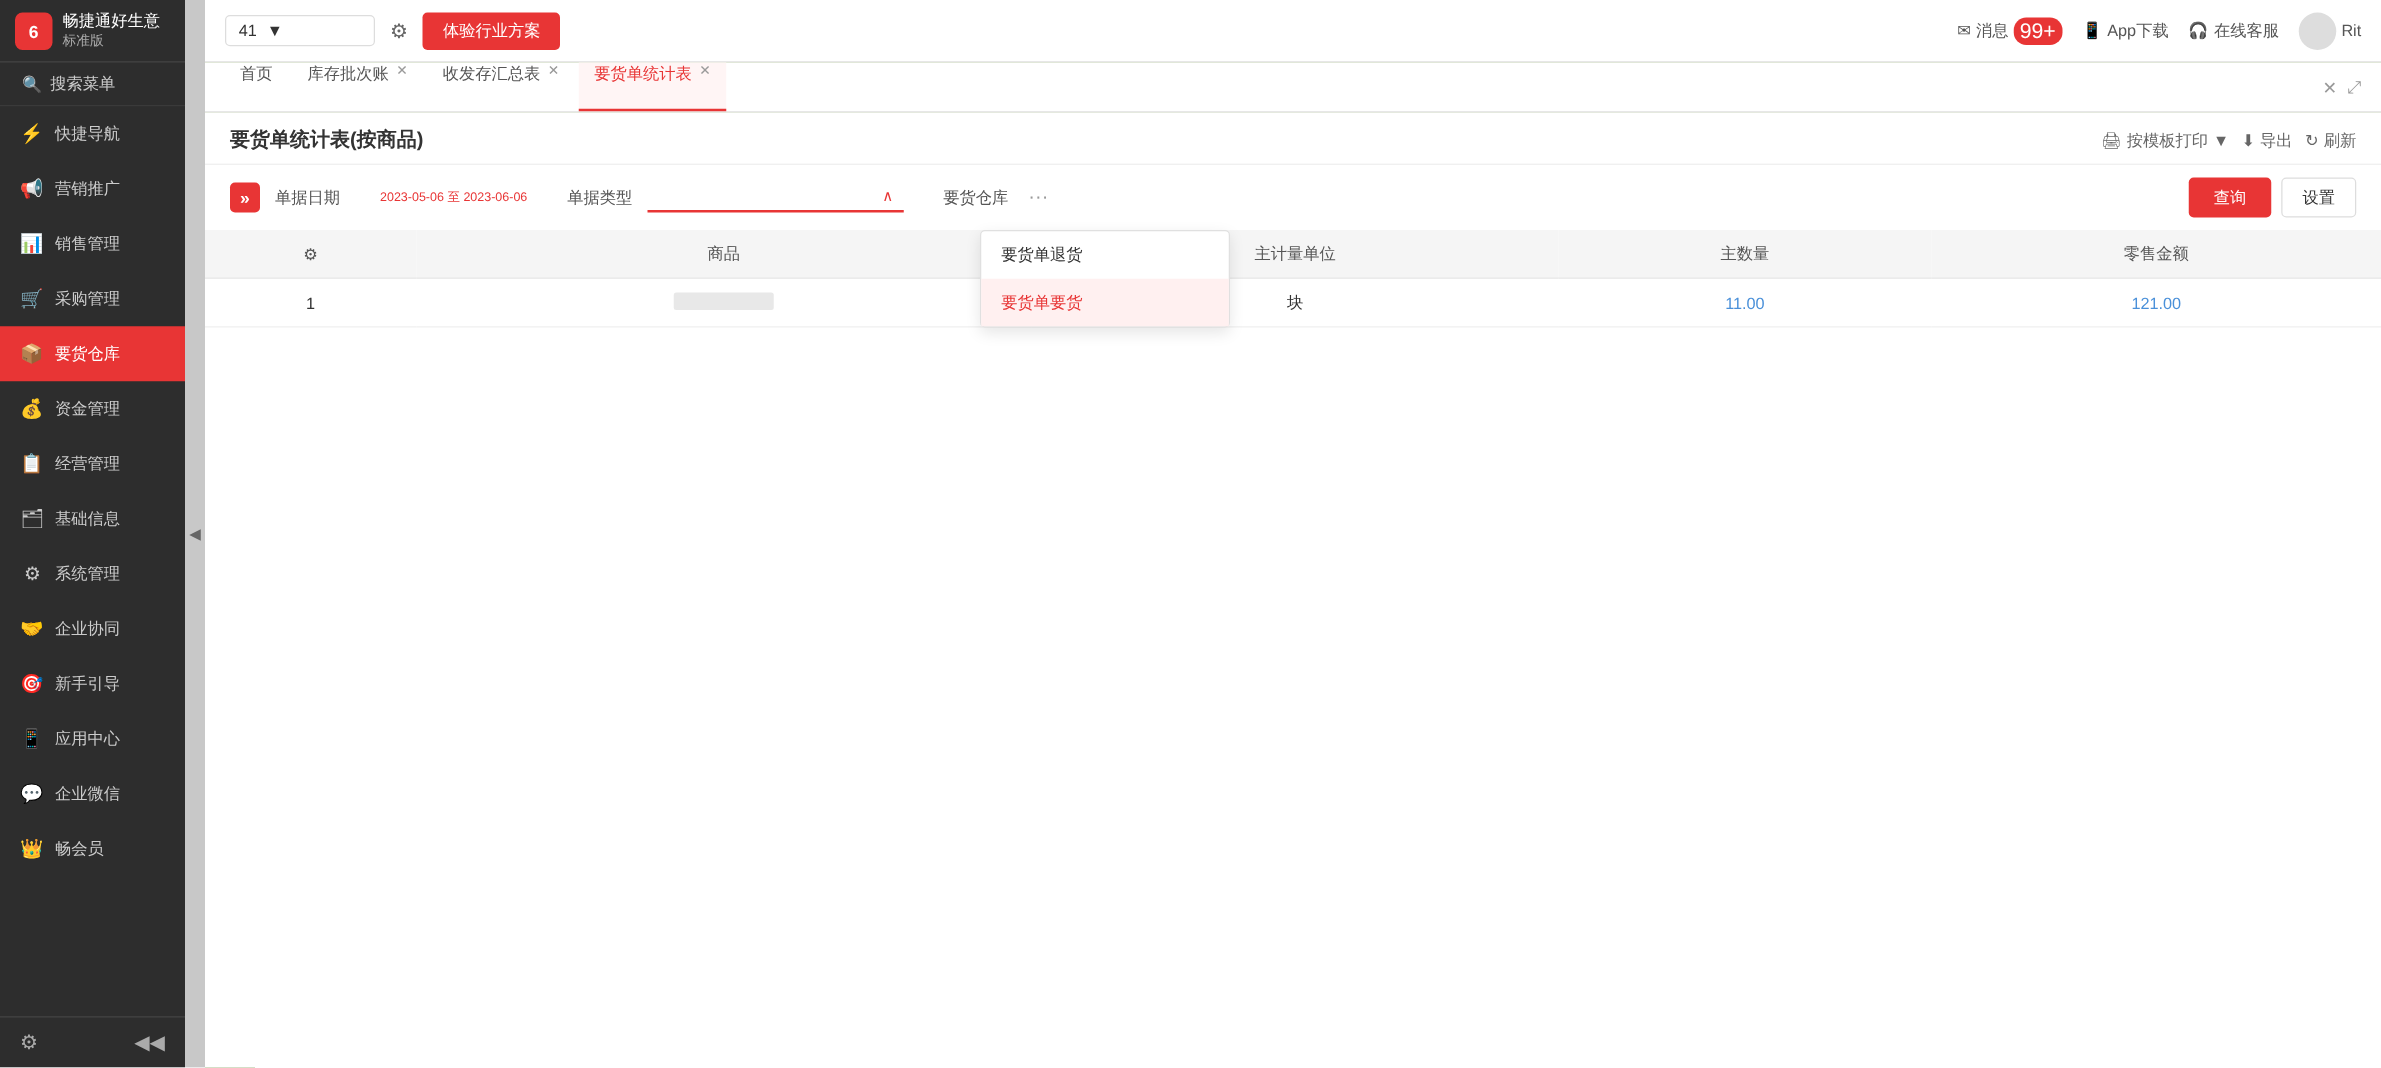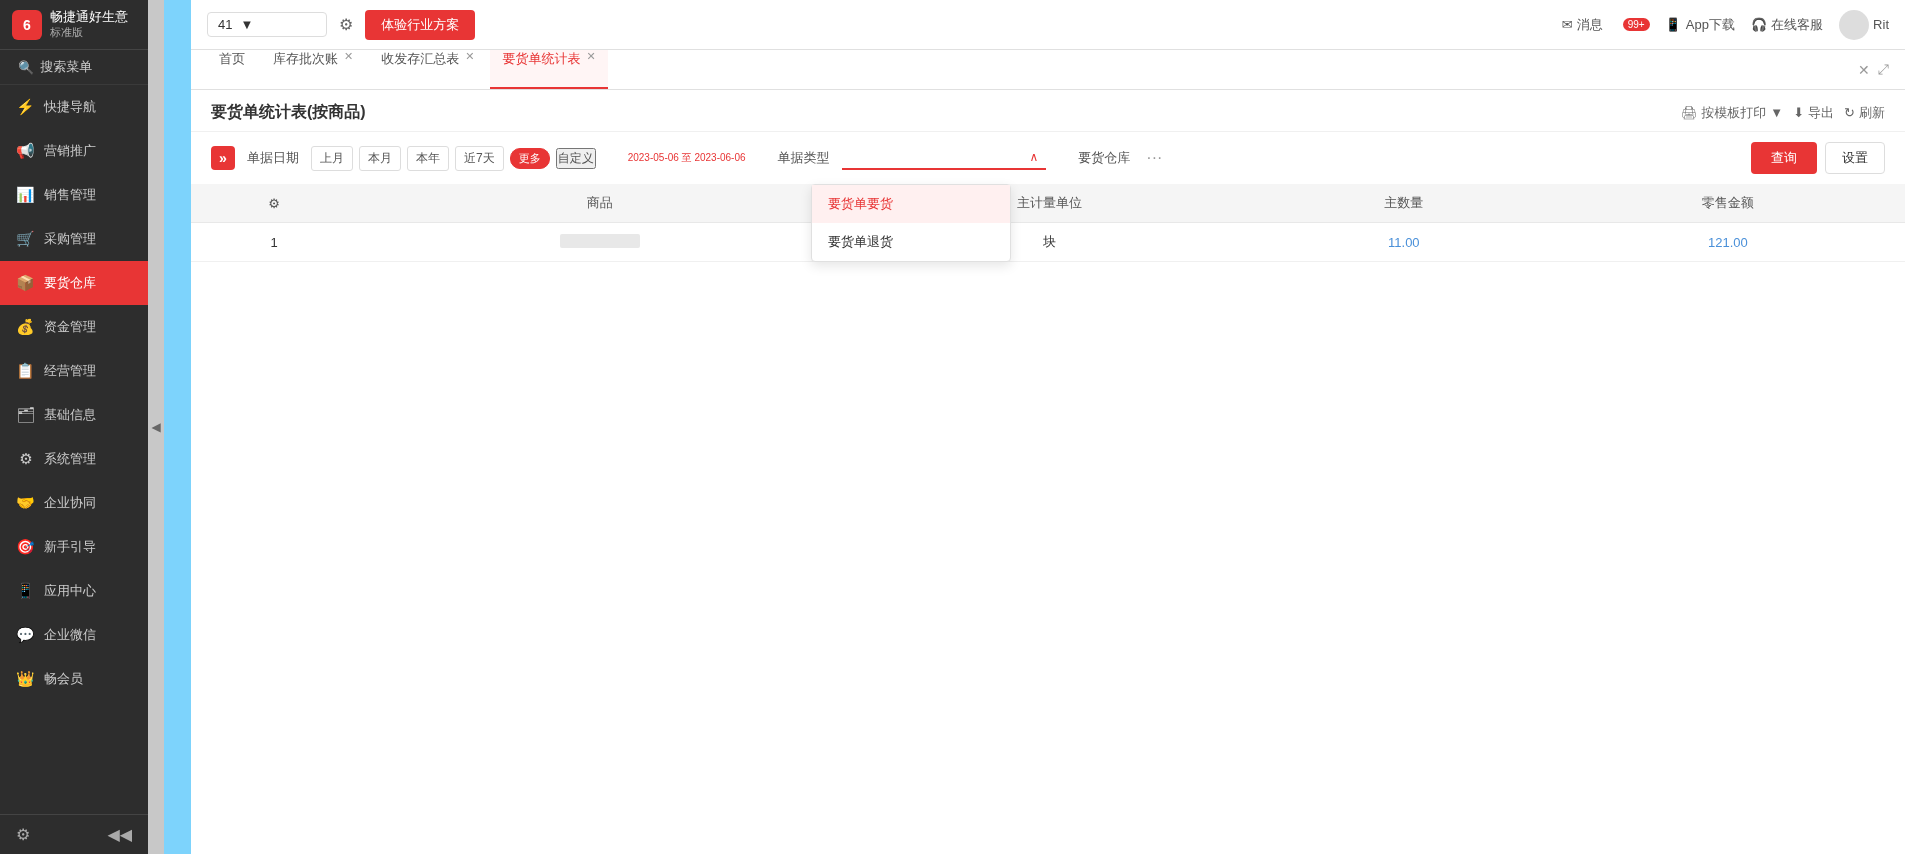--- a/index.html
+++ b/index.html
@@ -54,23 +54,22 @@
       display: flex; align-items: center; justify-content: space-between;
       padding: 10px 16px; border-top: 1px solid #444;
     }
     .sidebar-bottom-icon { color: #aaa; cursor: pointer; font-size: 16px; }
 
     
     .main {
       flex: 1;
       display: flex;
       flex-direction: column;
-      background: #7dd3fc;
+      background: #4d7c0f;
       overflow: hidden;
-      padding-left: 27px;
     }
 
     
     .topbar {
       background: white;
       height: 50px;
       display: flex;
       align-items: center;
       padding: 0 16px;
       border-bottom: 1px solid #e0e0e0;
@@ -85,21 +84,21 @@
     }
     .topbar-settings-icon { color: #666; cursor: pointer; font-size: 16px; }
     .btn-trial {
       background: #e83535; color: white; border: none;
       padding: 6px 16px; border-radius: 4px; cursor: pointer; font-size: 13px;
     }
     .topbar-right { display: flex; align-items: center; gap: 16px; }
     .topbar-right-item { display: flex; align-items: center; gap: 4px; color: #555; cursor: pointer; font-size: 13px; }
     .badge {
       background: #e83535; color: white; border-radius: 10px;
-      padding: 1px 5px; font-size: 10px; margin-left: 16px;
+      padding: 1px 5px; font-size: 17px;
     }
     .avatar { width: 30px; height: 30px; background: #ddd; border-radius: 50%; }
 
     
     .tabs-bar {
       background: white;
       display: flex; align-items: center;
       padding: 0 16px;
       border-bottom: 1px solid #e0e0e0;
       height: 40px;
@@ -408,47 +407,39 @@
           <span>↻</span>
           <span>刷新</span>
         </div>
       </div>
     </div>
 
     <div class="filter-bar">
       <button class="filter-expand-btn">»</button>
 
       <span class="filter-label">单据日期</span>
-      <div class="filter-date-btns">
-        <button class="date-btn">上月</button>
-        <button class="date-btn">本月</button>
-        <button class="date-btn">本年</button>
-        <button class="date-btn">近7天</button>
-        <span class="date-btn highlight">更多</span>
-        <button class="date-custom">自定义</button>
-      </div>
       <span class="date-range">2023-05-06 至 2023-06-06</span>
 
       <span class="filter-type-label">单据类型</span>
       <div class="filter-type-select">
         <input type="text" style="">
         <span class="filter-type-arrow">∧</span>
       </div>
 
       <span class="filter-warehouse-label">要货仓库</span>
       <span class="filter-warehouse-dots">···</span>
 
       <div class="filter-actions">
         <button class="btn-query">查询</button>
         <button class="btn-settings">设置</button>
       </div>
 
       <div class="dropdown-menu">
+        <div class="dropdown-item">要货单退货</div>
         <div class="dropdown-item selected">要货单要货</div>
-        <div class="dropdown-item">要货单退货</div>
       </div>
     </div>
 
     <div class="table-container">
       <table>
         <thead>
           <tr>
             <th>⚙</th>
             <th>商品</th>
             <th>主计量单位</th>

